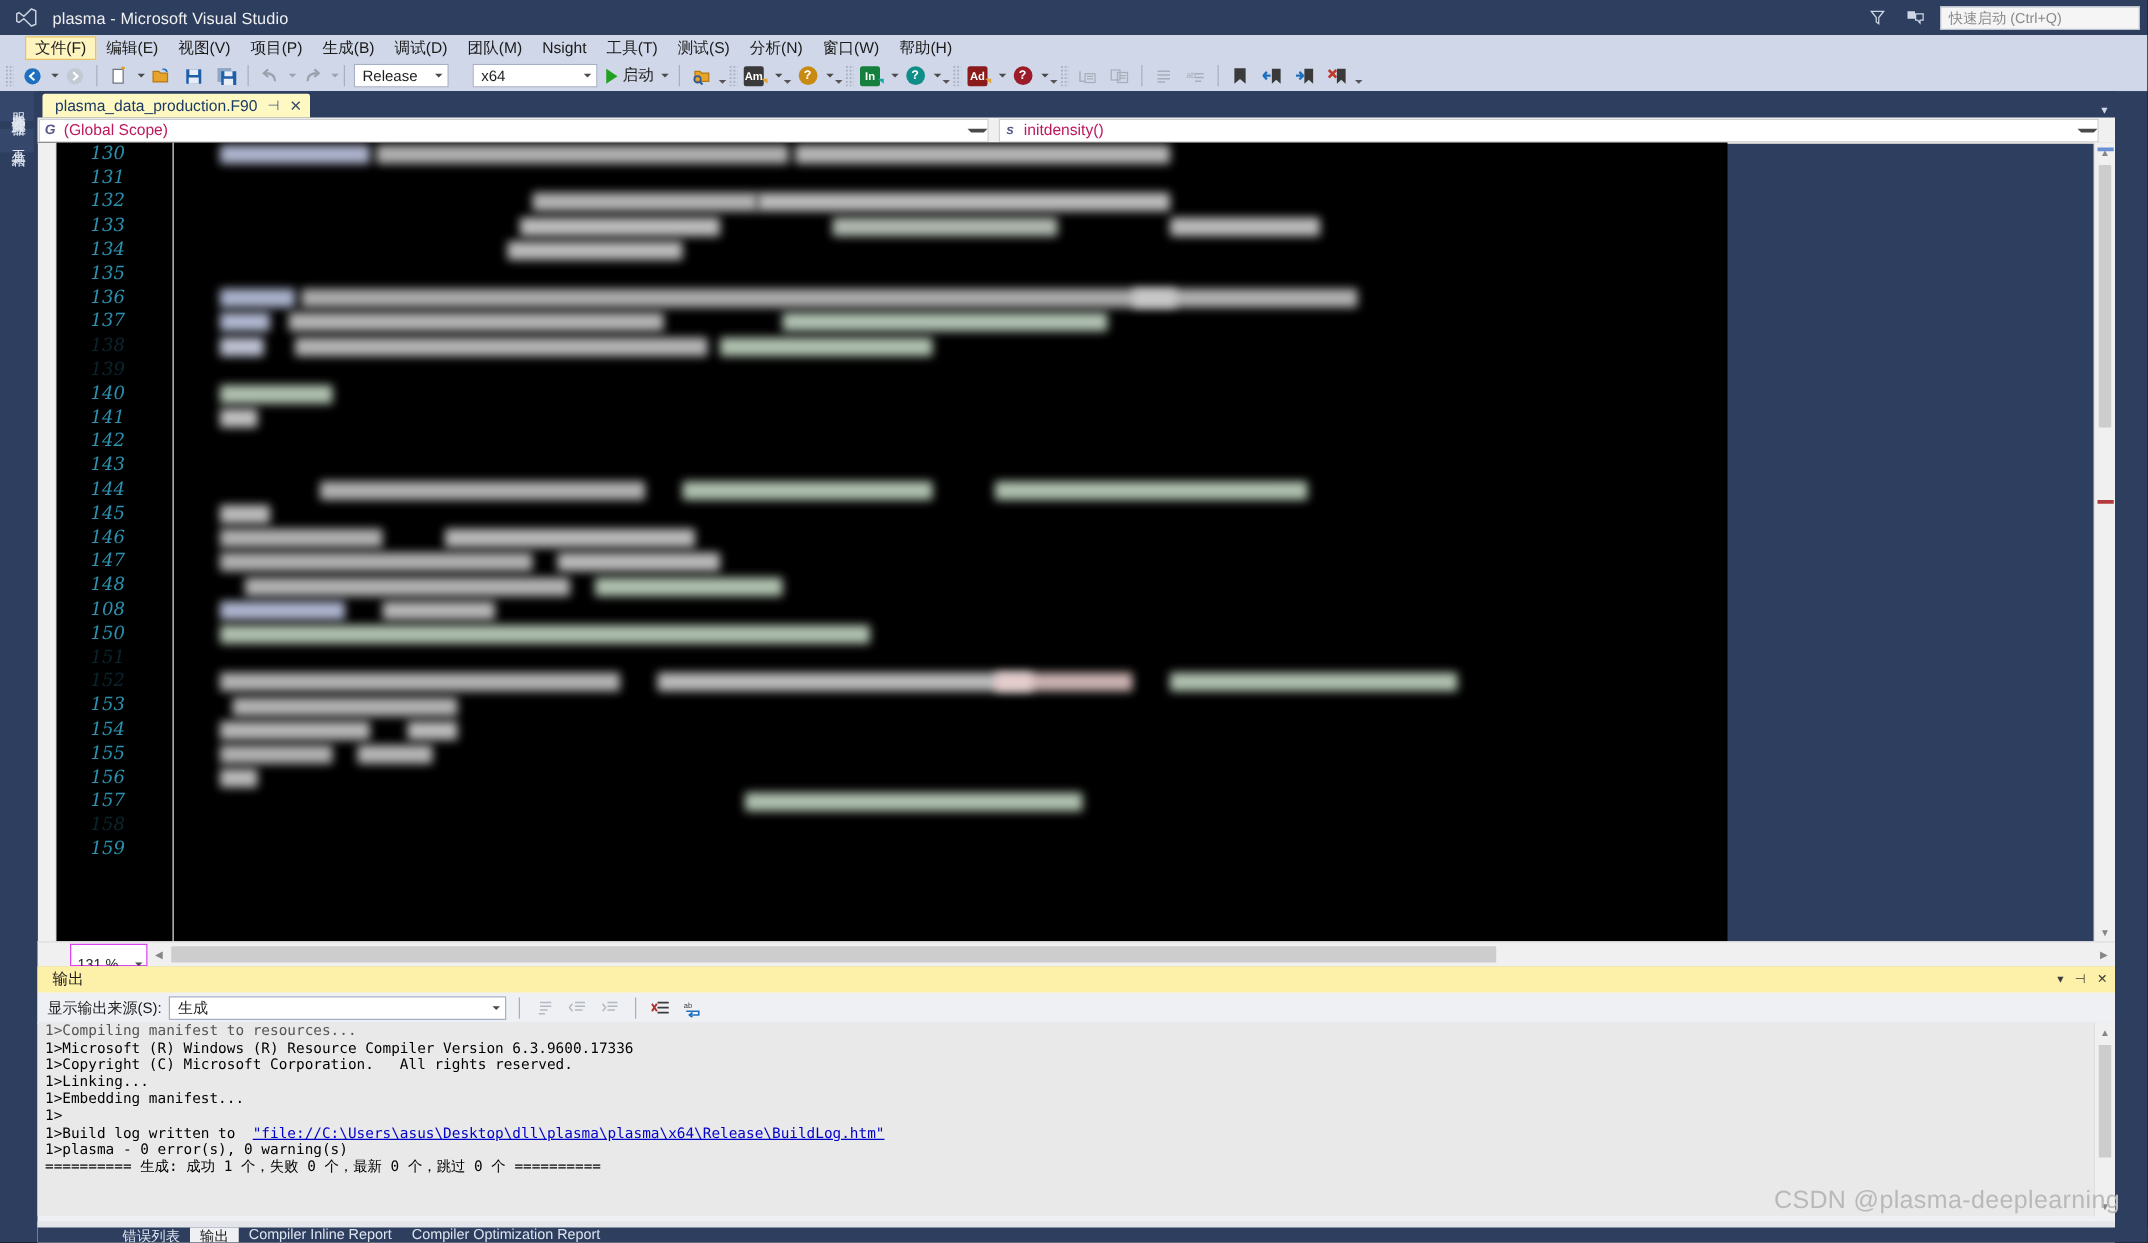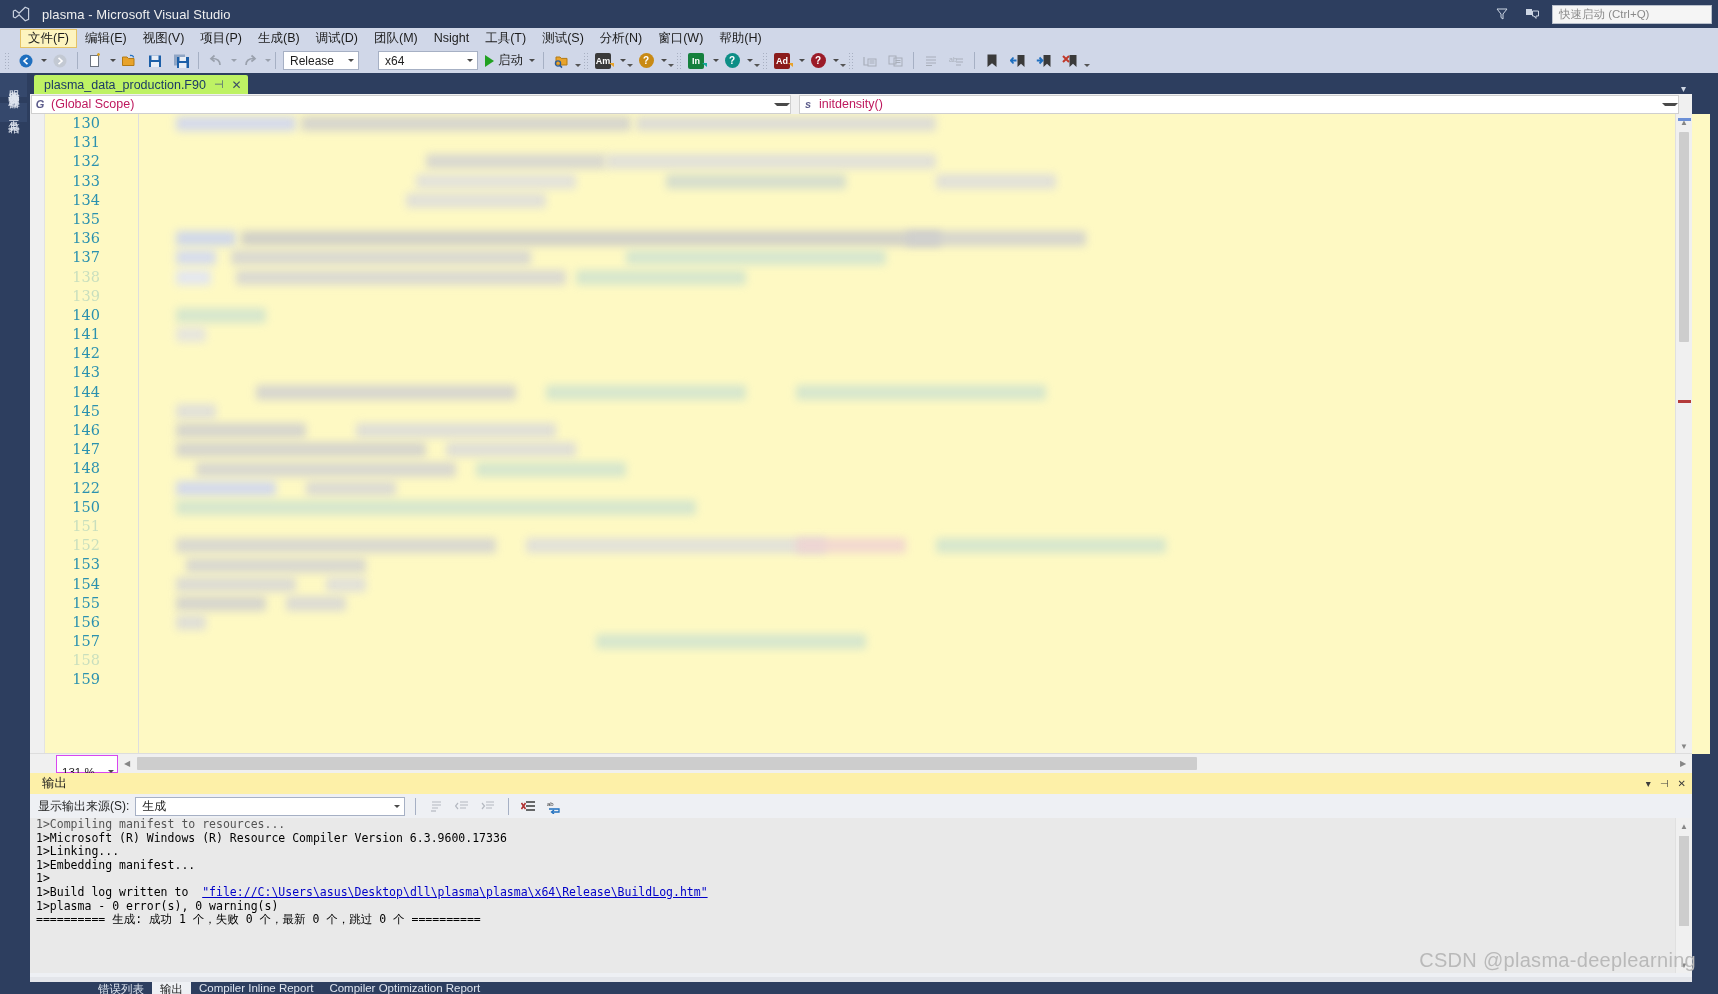--- a/index.html
+++ b/index.html
@@ -55,34 +55,34 @@
   .leftrail{position:absolute;left:0;top:0;width:30px;height:693px;background:#2d3e5f;}
   .vtab{writing-mode:vertical-rl;text-orientation:mixed;color:#dfe5ef;font-size:11.5px;
         padding:8px 6px;letter-spacing:1px;white-space:nowrap;}
   .vtab.boxed{background:#35486c;}
   .rightrail{position:absolute;right:0;top:0;width:26px;height:921px;background:#2d3e5f;}
 
   
   .editor-wrap{position:absolute;left:30px;top:0;width:1662px;height:700px;background:#2d3e5f;}
   .tabstrip{height:21px;background:#2d3e5f;display:flex;align-items:flex-end;padding-left:4px;}
   .doctab{
-    height:19px;background:#bef264;color:#1b3a66;font-size:12.5px;display:flex;align-items:center;
+    height:19px;background:#fef9c3;color:#1b3a66;font-size:12.5px;display:flex;align-items:center;
     padding:0 6px 0 10px;gap:8px;border-top-left-radius:2px;border-top-right-radius:2px;
   }
   .doctab .pin{color:#4a5d7a;font-size:11px;}
   .doctab .x{color:#3c4d66;font-size:12px;}
   .tabstrip-right{margin-left:auto;display:flex;align-items:center;color:#cfd7e4;padding-right:6px;gap:8px;font-size:10px;}
 
   .navbar{height:20px;background:#f0f0f0;border-bottom:1px solid #c8c8c8;display:flex;align-items:center;}
   .navcell{height:19px;display:flex;align-items:center;background:#fff;border:1px solid #cfcfcf;box-sizing:border-box;}
   .navcell .ic{width:16px;text-align:center;color:#5a5a8a;font-size:11px;font-style:italic;font-weight:bold;}
   .navcell .txt{font-size:12.5px;color:#be185d;padding-left:3px;}
   .navcell .arr{margin-left:auto;padding:0 5px;}
 
-  .code-area{position:absolute;left:0;top:41px;width:1680px;height:640px;background:#fef9c3;overflow:hidden;}
+  .code-area{position:absolute;left:0;top:41px;width:1352px;height:640px;background:#000000;overflow:hidden;font-style:italic;}
   .gutter-sel{position:absolute;left:0;top:0;width:14px;height:640px;background:#f0f0f0;border-right:1px solid #e3e3e3;}
   .linenums{position:absolute;left:14px;top:0;width:62px;height:640px;text-align:right;
     font-family:"DejaVu Serif","Liberation Serif",serif;font-size:14.5px;color:#2b91af;}
   .linenums div{height:19.2px;line-height:19.2px;padding-right:6px;}
   .codelines{position:absolute;left:80px;top:0;right:0;height:640px;}
   .blurrow{position:absolute;border-radius:1px;}
   .vline{position:absolute;left:108px;top:0;width:1px;height:640px;background:#dedede;}
 
   
   .vscroll{position:absolute;right:0;top:41px;width:16px;height:640px;background:#f0f0f0;border-left:1px solid #e0e0e0;}
@@ -402,21 +402,21 @@
             <div style="opacity: 0.25;">139</div>
             <div>140</div>
             <div>141</div>
             <div>142</div>
             <div>143</div>
             <div>144</div>
             <div>145</div>
             <div>146</div>
             <div>147</div>
             <div>148</div>
-            <div>122</div>
+            <div>108</div>
             <div>150</div>
             <div style="opacity: 0.25;">151</div>
             <div style="opacity: 0.25;">152</div>
             <div>153</div>
             <div>154</div>
             <div>155</div>
             <div>156</div>
             <div>157</div>
             <div style="opacity: 0.25;">158</div>
             <div>159</div>
@@ -541,20 +541,21 @@
               <text x="0" y="7" font-size="6" fill="#3a3a3a" font-family="Liberation Sans">ab</text>
               <path d="M2 10 L12 10 L12 13 L5 13" fill="none" stroke="#1f6fbf" stroke-width="1.3"></path>
               <path d="M7 11 L4.5 13 L7 15" fill="none" stroke="#1f6fbf" stroke-width="1.3"></path>
             </svg>
         </span>
       </div>
 
       <div class="out-body" id="outbody">
           <div class="out-line first">1&gt;Compiling manifest to resources...</div>
           <div class="out-line">1&gt;Microsoft (R) Windows (R) Resource Compiler Version 6.3.9600.17336</div>
+          <div class="out-line">1&gt;Copyright (C) Microsoft Corporation.   All rights reserved.</div>
           <div class="out-line">1&gt;Linking...</div>
           <div class="out-line">1&gt;Embedding manifest...</div>
           <div class="out-line">1&gt;</div>
           <div class="out-line">1&gt;Build log written to  <span class="out-link">"file://C:\Users\asus\Desktop\dll\plasma\plasma\x64\Release\BuildLog.htm"</span></div>
           <div class="out-line">1&gt;plasma - 0 error(s), 0 warning(s)</div>
           <div class="out-line">========== 生成: 成功 1 个，失败 0 个，最新 0 个，跳过 0 个 ==========</div>
         </div>
       <div class="out-vscroll">
         <div style="position:absolute;top:0;left:0;width:16px;height:16px;display:flex;align-items:center;justify-content:center;color:#868686;font-size:8px;">▲</div>
         <div style="position:absolute;left:3px;top:18px;width:10px;height:90px;background:#cdcdcd;"></div>

